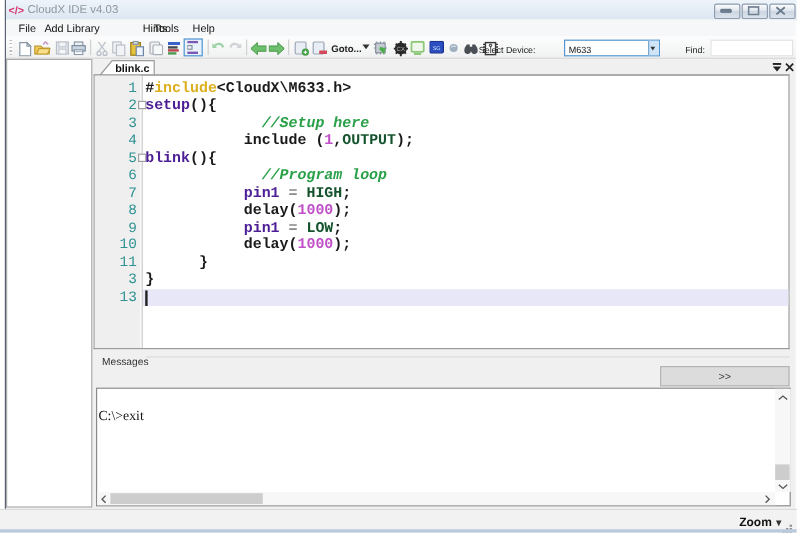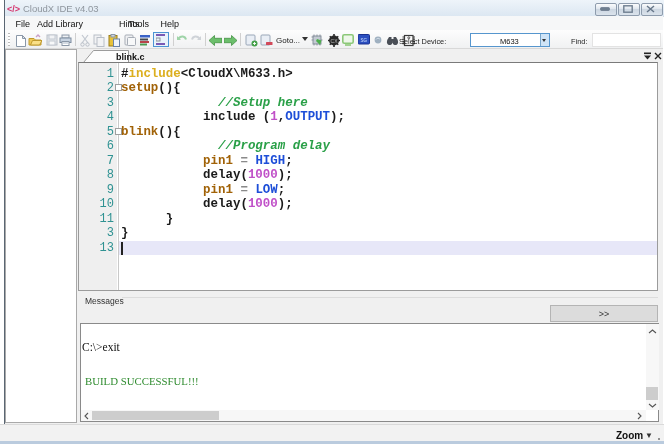--- a/index.html
+++ b/index.html
@@ -12,45 +12,45 @@
 .winbtn{top:3px;height:11px;width:20px;border:1px solid #8e9cad;border-radius:2px;
   background:linear-gradient(#fbfcfd,#dfe6ee 45%,#cdd7e2 50%,#dbe3ec);}
 
 #menubar{left:5px;top:16px;width:658px;height:14px;background:#f6f7f8;}
 .menu{top:18.5px;font-size:9px;color:#111;}
 
 #toolbar{left:5px;top:30px;width:658px;height:18px;
   background:linear-gradient(#fdfdfd,#f0f1f2);border-bottom:1px solid #d8d8d8;}
 .tsep{top:33px;width:1px;height:13px;background:#d0d0d0;}
 .ticon{top:34px;}
-.tlabel{top:36px;font-size:8px;color:#222;font-weight:normal;}
+.tlabel{top:36px;font-size:8px;color:#222;font-weight:bold;}
 
 #mainbg{left:5px;top:48px;width:658px;height:376px;background:#f0f0f0;}
 #leftpanel{left:5px;top:49px;width:72px;height:374px;background:#fff;border:1px solid #a9a9a9;box-sizing:border-box;}
 
 #tab{left:83px;top:49px;}
-#tabtext{left:96px;top:52px;font-size:9px;font-weight:bold;color:#111;margin-left:20px;}
+#tabtext{left:96px;top:52px;font-size:9px;font-weight:bold;color:#111;}
 
 
 #editor{left:78px;top:62px;width:580px;height:229px;background:#fff;
   border:1px solid #9b9b9b;border-top-color:#7a7a7a;box-sizing:border-box;}
 #gutter{left:0;top:0;width:38px;height:227px;background:#efefef;}
 #foldline{left:39px;top:0;width:1px;height:227px;background:#c9c9c9;}
 .lnum{width:30px;text-align:right;color:#2f9292;
   font-family:"Liberation Mono",monospace;font-size:12px;line-height:14.5px;}
 .crow{left:42px;font-family:"Liberation Mono",monospace;font-size:12.45px;
   font-weight:bold;line-height:14.5px;white-space:pre;color:#1a1a1a;}
 #hl13{left:40px;top:178px;width:538px;height:14px;background:#e7e7f8;}
 #caret{left:42px;top:179px;width:2px;height:13px;background:#222;}
 .foldbox{left:36px;width:7px;height:7px;background:#fff;border:1px solid #9f9f9f;box-sizing:border-box;}
 .kw-inc{color:#dcaf1e;}
-.kw-id{color:#a16207;}
+.kw-id{color:#4c1d95;}
 .kw-com{color:#2aa048;font-style:italic;}
 .kw-num{color:#c050c8;}
-.kw-const{color:#1d4ed8;}
+.kw-const{color:#14532d;}
 .kw-op{color:#8a8a8a;}
 
 #msglabel{left:85px;top:296px;font-size:8.5px;color:#333;}
 #msgline{left:122px;top:297px;width:536px;height:1px;background:#dcdcdc;}
 #msgbtn{left:550px;top:305px;width:108px;height:17px;background:#dcdcdc;
   border:1px solid #b4b4b4;box-sizing:border-box;display:flex;align-items:center;justify-content:center;
   font-size:9px;color:#333;}
 
 #console{left:80px;top:323px;width:579px;height:99px;background:#fff;
   border:1px solid #8a8a8a;box-sizing:border-box;}
@@ -230,21 +230,21 @@
     </svg>
 
 <svg class="abs ticon" style="left:402px;" width="14" height="13">
       <rect x="2.5" y="1.5" width="8.5" height="10" fill="#fbfbfb" stroke="#3a3a3a" stroke-width="1.2"></rect>
       <path d="M0.5 3h2M0.5 5.2h2M0.5 7.4h2M0.5 9.6h2M11 3h2M11 5.2h2M11 7.4h2M11 9.6h2" stroke="#3a3a3a" stroke-width="1.2"></path>
       <circle cx="6.8" cy="3.8" r="1" fill="none" stroke="#555"></circle>
     </svg>
 <div class="abs tlabel" style="left:399px;font-weight:normal;font-size:7.4px;top:37px;">Select Device:</div>
 
 <div class="abs" style="left:470px;top:33px;width:80px;height:14px;background:#fff;border:1px solid #5696ce;box-sizing:border-box;"></div>
-<div class="abs" style="left:500px;top:37px;font-size:7.5px;color:#111;">M633</div>
+<div class="abs" style="left:474px;top:37px;font-size:7.5px;color:#111;">M633</div>
 <div class="abs" style="left:540px;top:34px;width:9px;height:12px;background:#cfe4f7;border-left:1px solid #7aa7cc;box-sizing:border-box;"></div>
 <div class="abs" style="left:542px;top:38.5px;width:0;height:0;border:2.5px solid transparent;border-top:3.5px solid #333;"></div>
 <div class="abs tlabel" style="left:571px;font-weight:normal;font-size:7.4px;top:37px;">Find:</div>
 <div class="abs" style="left:592px;top:33px;width:69px;height:14px;background:#fff;border:1px solid #e3e3e3;box-sizing:border-box;"></div>
 </div>
 
 <div class="abs" id="leftpanel"></div>
 
 <svg class="abs" id="tab" width="48" height="14">
     <path d="M0.5 13.5 L10.5 1.5 H45.5 V13.5" fill="#fdfdfd" stroke="#9b9b9b"></path>
@@ -279,38 +279,37 @@
       <div class="lnum">11</div>
       <div class="lnum">3</div>
       <div class="lnum">13</div>
     </div>
   <div id="code">
       <div class="abs crow" style="top:3.9px"><span>#</span><span class="kw-inc">include</span><span>&lt;CloudX\M633.h&gt;</span></div>
       <div class="abs crow" style="top:18.4px"><span class="kw-id">setup</span><span>(){</span></div>
       <div class="abs crow" style="top:32.9px">             <span class="kw-com">//Setup here</span></div>
       <div class="abs crow" style="top:47.4px">           <span>include (</span><span class="kw-num">1</span><span>,</span><span class="kw-const">OUTPUT</span><span>);</span></div>
       <div class="abs crow" style="top:61.9px"><span class="kw-id">blink</span><span>(){</span></div>
-      <div class="abs crow" style="top:76.4px">             <span class="kw-com">//Program delay</span></div>
+      <div class="abs crow" style="top:76.4px">             <span class="kw-com">//Program loop</span></div>
       <div class="abs crow" style="top:90.9px">           <span class="kw-id">pin1</span> <span class="kw-op">=</span> <span class="kw-const">HIGH</span><span>;</span></div>
       <div class="abs crow" style="top:105.4px">           <span>delay(</span><span class="kw-num">1000</span><span>);</span></div>
       <div class="abs crow" style="top:119.9px">           <span class="kw-id">pin1</span> <span class="kw-op">=</span> <span class="kw-const">LOW</span><span>;</span></div>
       <div class="abs crow" style="top:134.4px">           <span>delay(</span><span class="kw-num">1000</span><span>);</span></div>
       <div class="abs crow" style="top:148.9px">      <span>}</span></div>
       <div class="abs crow" style="top:163.4px"><span>}</span></div>
       <div class="abs crow" style="top:177.9px"></div>
     </div>
 </div>
 
 <div class="abs" id="msglabel">Messages</div>
 <div class="abs" id="msgline"></div>
 <div class="abs" id="msgbtn">&gt;&gt;</div>
 
 <div class="abs" id="console">
   <div class="abs serif" id="cline1">C:\&gt;exit</div>
-  <div class="abs serif" id="cline2">BUILD SUCCESSFUL!!!</div>
   <div class="abs" id="vscroll"></div>
   <svg class="abs" style="left:567px;top:5px;" width="9" height="5">
       <path d="M1 4 L4.5 1 L8 4" fill="none" stroke="#555" stroke-width="1.1"></path>
     </svg>
   <div class="abs" id="vthumb"></div>
   <svg class="abs" style="left:567px;top:79px;" width="9" height="5">
       <path d="M1 1 L4.5 4 L8 1" fill="none" stroke="#555" stroke-width="1.1"></path>
     </svg>
   <div class="abs" id="hscroll">
     <div class="abs" id="hthumb"></div>

